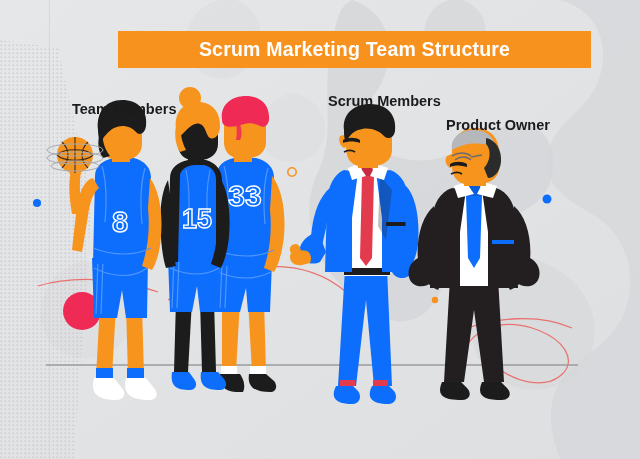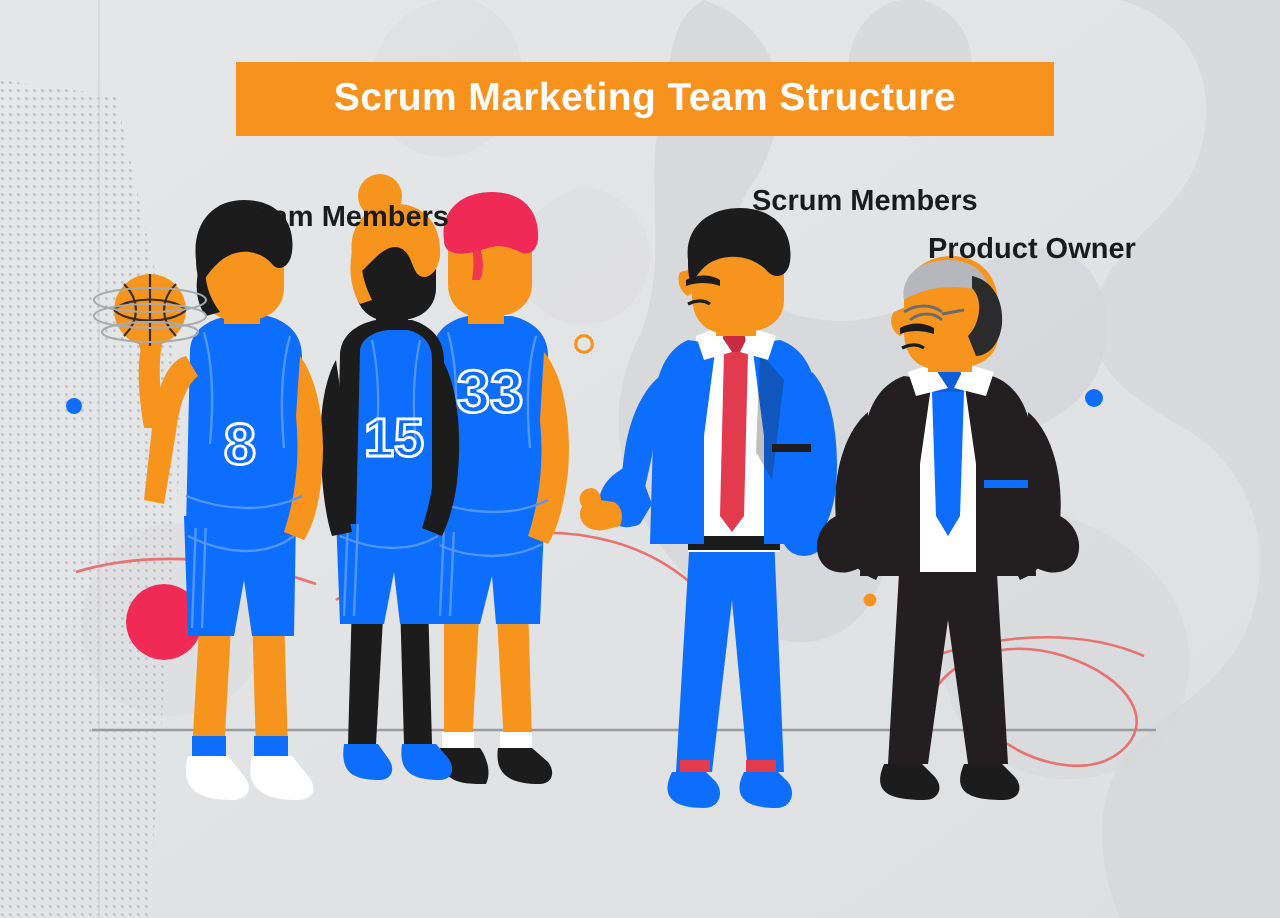--- a/index.html
+++ b/index.html
@@ -21,21 +21,21 @@
     top: 0;
     width: 640px;
     height: 459px;
   }
   #art-svg { pointer-events: none; }
 
   .title-banner {
     position: absolute;
     left: 118px;
     top: 31px;
-    width: 409px;
+    width: 473px;
     height: 37px;
     background: #f8921f;
     display: flex;
     align-items: center;
     justify-content: center;
     z-index: 40;
   }
   .title-banner .title-text {
     color: #ffffff;
     font-size: 19.5px;
@@ -44,25 +44,24 @@
     white-space: nowrap;
   }
 
   .role-label {
     position: absolute;
     color: #1b1b1b;
     font-size: 14.5px;
     font-weight: bold;
     white-space: nowrap;
     z-index: 40;
-    margin-left: 48px;
   }
   .label-team    { left: 72px;  top: 101px; }
   .label-scrum   { left: 328px; top: 93px;  }
-  .label-product { left: 416px; top: 117px; }
+  .label-product { left: 446px; top: 117px; }
 </style>
 </head>
 <body>
 
 <div id="poster">
 
   <svg id="bg-svg" viewBox="0 0 640 459">
     <defs>
       <pattern id="dotTex" width="4" height="4" patternUnits="userSpaceOnUse">
         <circle cx="1.2" cy="1.2" r="0.75" fill="#b9bcc6"></circle>

